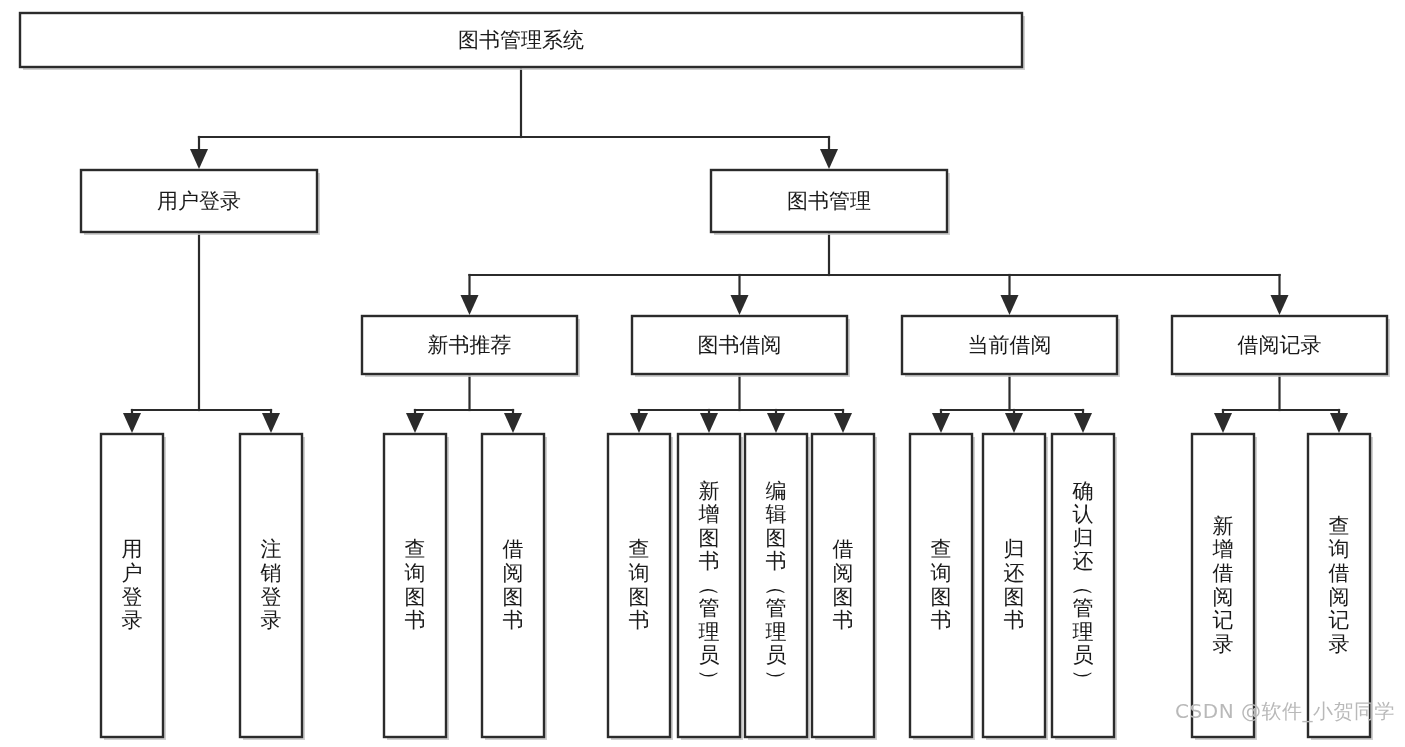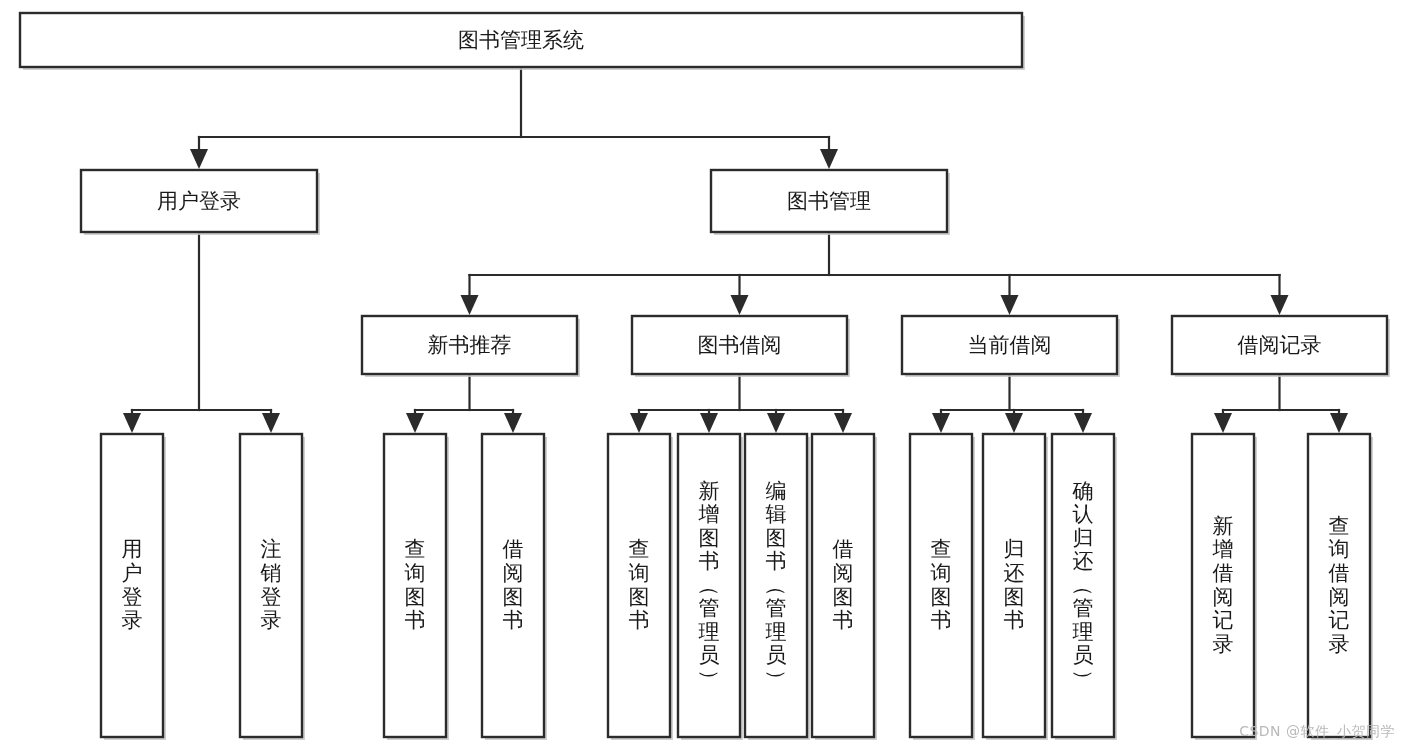--- a/index.html
+++ b/index.html
@@ -68,23 +68,23 @@
   .vlabel span.ch {
     display: block;
   }
   .vlabel span.rot {
     display: block;
     transform: rotate(90deg);
   }
   .watermark {
     position: absolute;
     right: 10px;
-    bottom: 6px;
+    bottom: 22px;
     font-family: "DejaVu Sans", "Liberation Sans", sans-serif;
-    font-size: 14px;
+    font-size: 20px;
     color: #b9b9b9;
     letter-spacing: 0.5px;
     white-space: nowrap;
   }
 </style>
 </head>
 <body>
 
 <div id="diagram-root">
 

